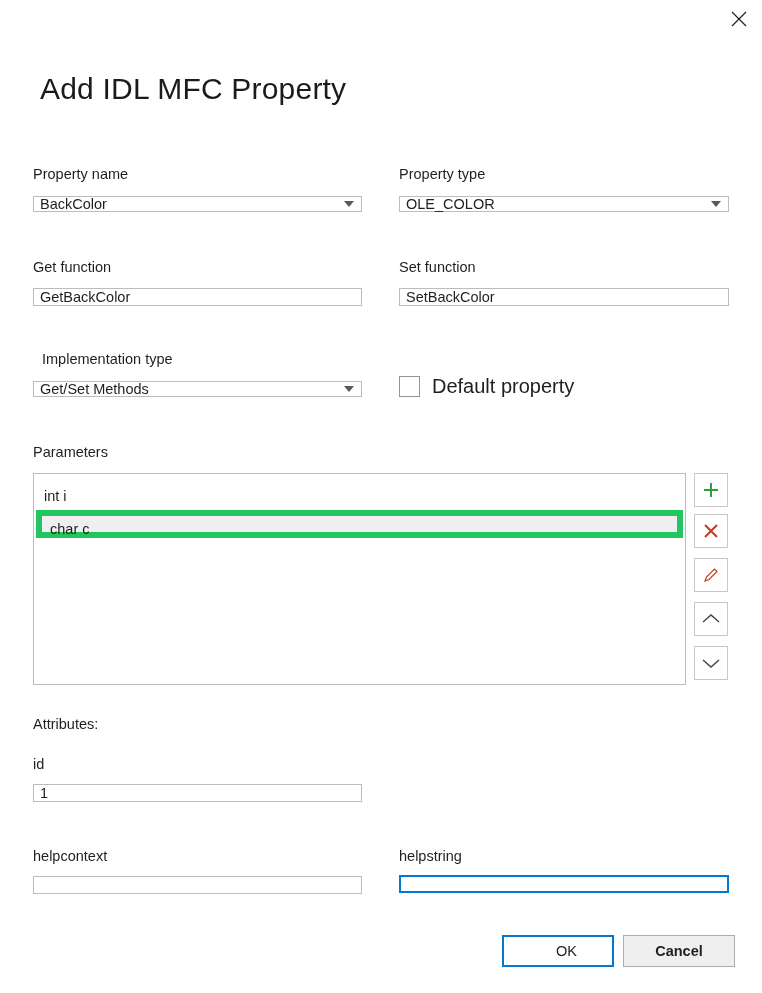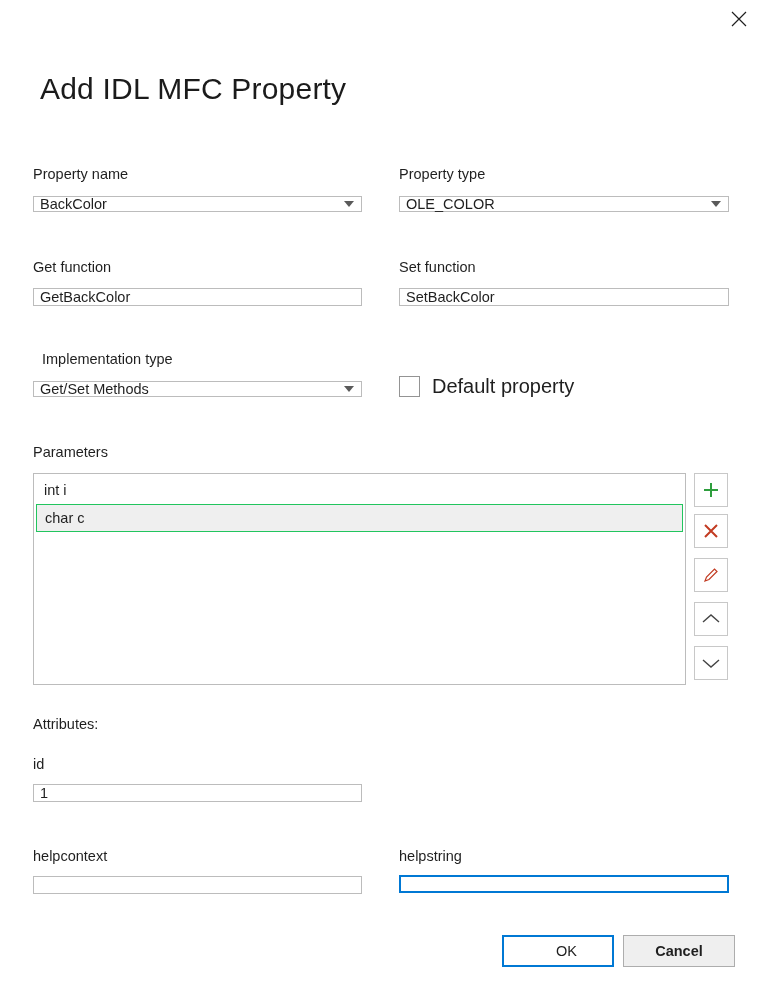--- a/index.html
+++ b/index.html
@@ -121,21 +121,21 @@
   .list-item {
     height: 28px;
     line-height: 28px;
     font-size: 14.5px;
     padding-left: 10px;
     color: #1f1f1f;
     box-sizing: border-box;
   }
   .list-item.selected {
     background: #efefef;
-    border: 1px solid #22c55e;
+    border: 6px solid #22c55e;
     margin: 0 2px;
     padding-left: 8px;
     height: 28px;
     line-height: 26px;
   }
 
   .side-btn {
     position: absolute;
     width: 34px;
     height: 34px;
@@ -218,21 +218,21 @@
     </div>
   </div>
 
   <div class="checkbox-row" style="left:399px; top:375px;">
     <div class="checkbox-box"></div>
     <div class="checkbox-label">Default property</div>
   </div>
 
   <div class="label" style="left:33px; top:444px;">Parameters</div>
   <div class="listbox" style="left:33px; top:473px; width:653px; height:212px;">
-    <div class="list-item" style="margin-top:2px;">int i</div>
+    <div class="list-item" style="margin-top:8px;">int i</div>
     <div class="list-item selected">char c</div>
   </div>
 
   <div class="side-btn" style="left:694px; top:473px;">
     <span>
       <svg width="16" height="16" viewBox="0 0 16 16">
           <path d="M8 1 V15 M1 8 H15" stroke="#2e9e3e" stroke-width="2" fill="none"></path>
         </svg>
     </span>
   </div>

